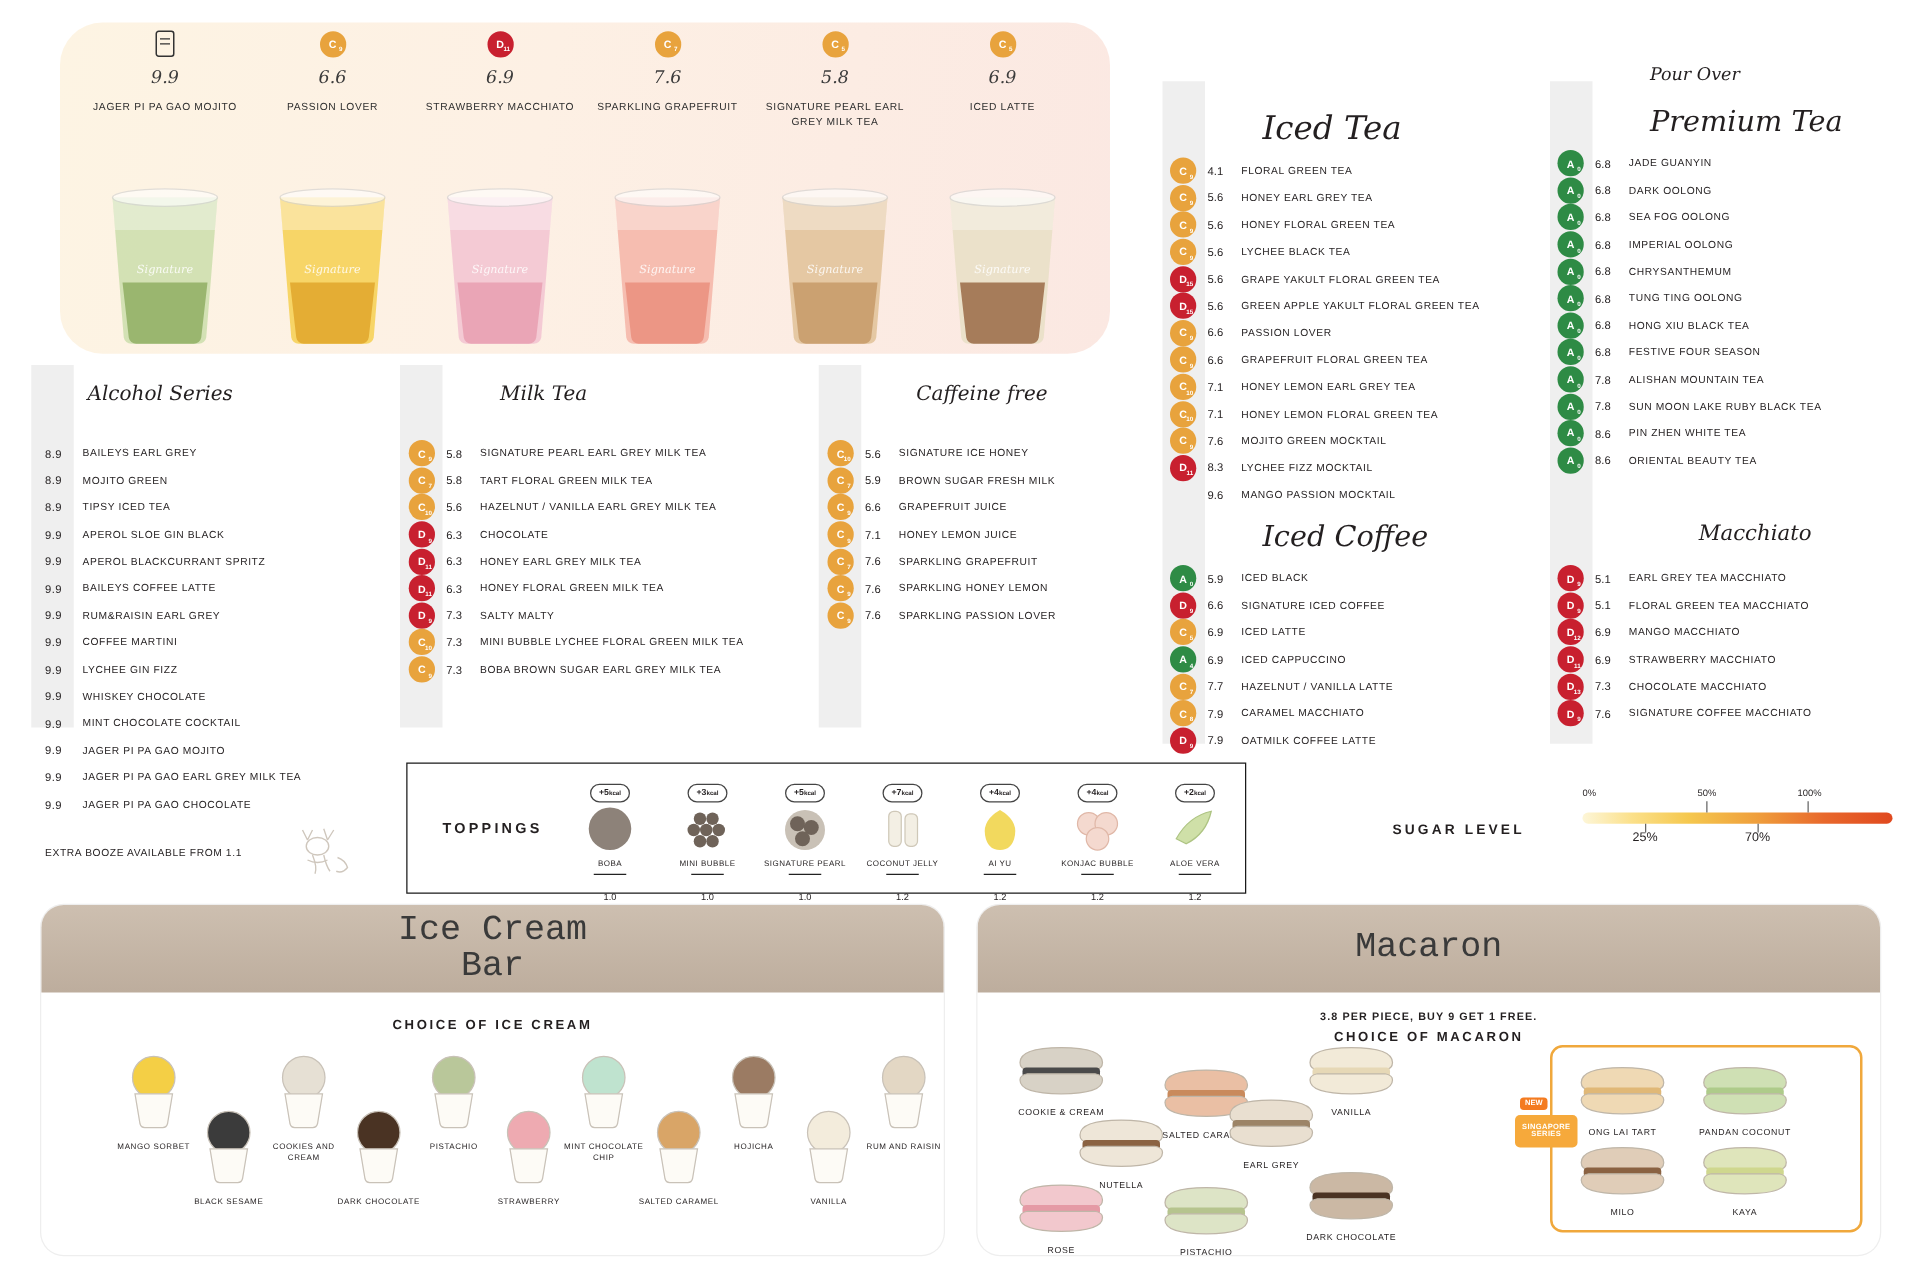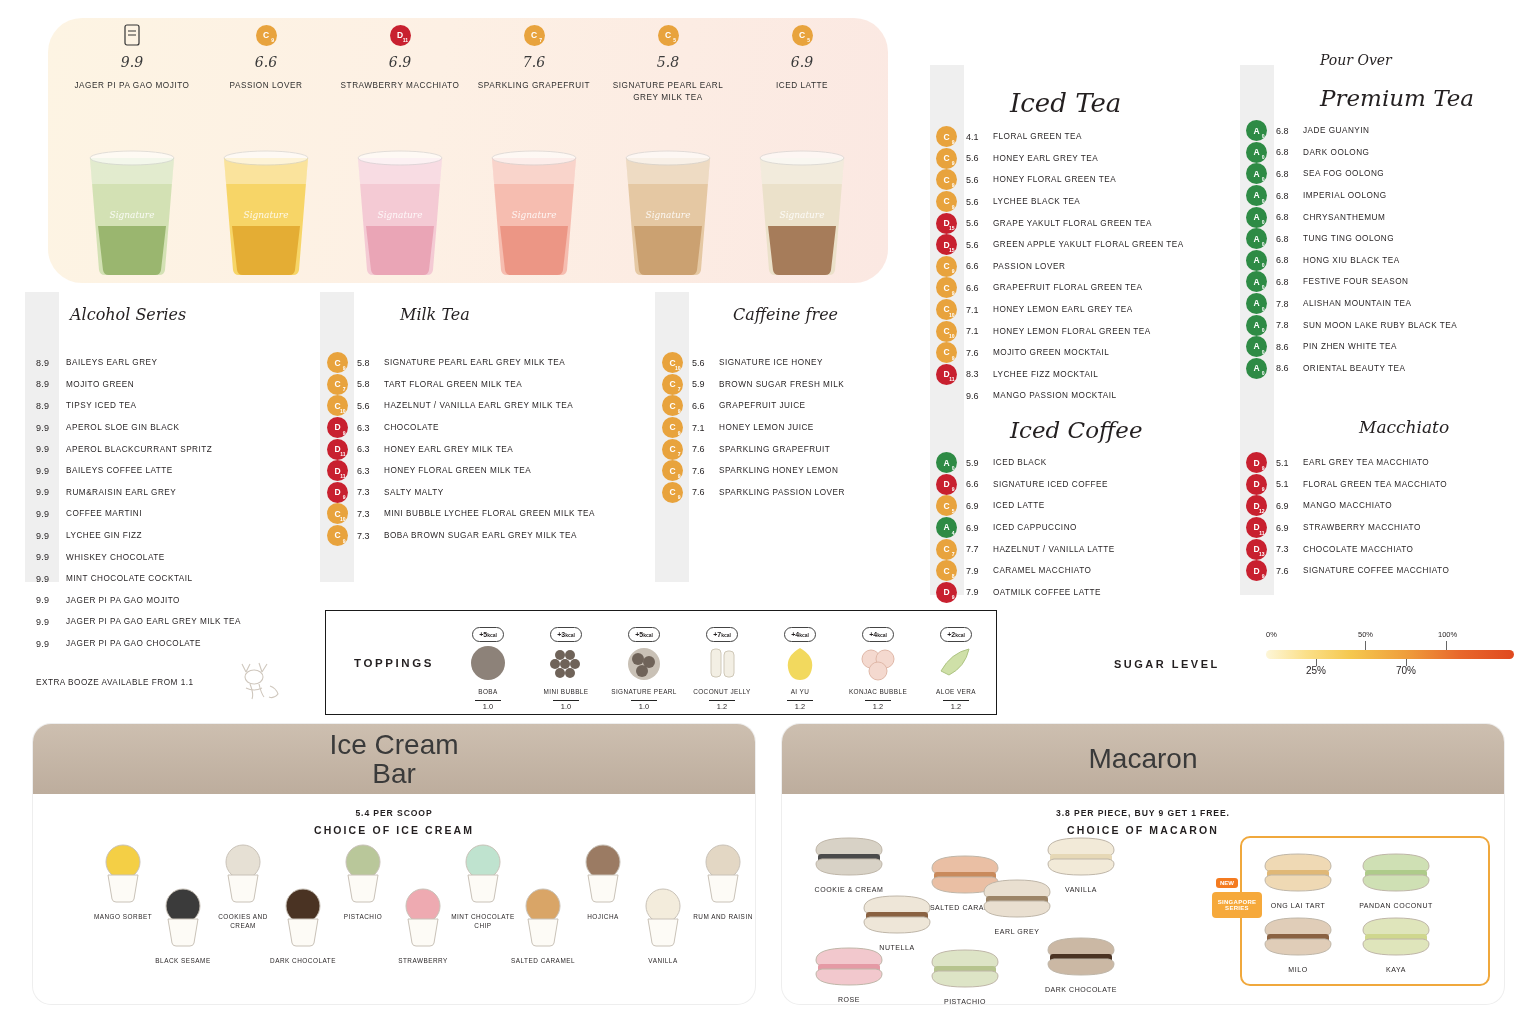--- a/index.html
+++ b/index.html
@@ -54,33 +54,33 @@
     border:1.6px solid #1a1a1a; background:#fff;
   }
   .top-item { position:absolute; top:12px; width:84px; text-align:center; }
   .top-pill {
     display:inline-flex; align-items:center; justify-content:center;
     border:1px solid #444; border-radius:9px; height:15px; padding:0 6px;
     font-size:7px; font-weight:bold; background:#fff;
   }
   .top-pill .s { font-size:5px; }
   .top-name { font-size:6.4px; letter-spacing:.4px; margin-top:4px; }
-  .top-price { font-size:7.4px; margin-top:4px; border-top:1px solid #222; display:inline-block; padding-top:1px; width:26px;}
+  .top-price { font-size:7.4px; margin-top:4px; border-top:1px solid #222; display:inline-block; padding-top:13px; width:26px;}
 
   
   #sugar { position:absolute; left:1114px; top:630px; width:400px; }
   .sugar-label { font-size:11px; letter-spacing:2.5px; font-weight:bold; }
   .sugar-bar { height:9px; border-radius:5px;
     background:linear-gradient(90deg,#fdf6d8 0%,#fbe08a 16%,#f5c84f 34%,#ef9f3c 56%,#e8682c 78%,#e0491f 100%); }
 
   
   .bcard { position:absolute; border-radius:18px; overflow:hidden; background:#fff;
            box-shadow:0 0 0 1px #eee; }
   .bhead { height:70px; display:flex; align-items:center; justify-content:center; }
-  .bhead-title { font-family:Liberation Sans, sans-serif; font-size:28px; color:#3a3a3a; text-align:center; line-height:1.05;}
+  .bhead-title { font-family:Liberation Mono, monospace; font-size:28px; color:#3a3a3a; text-align:center; line-height:1.05;}
   .bsub1 { font-size:8.6px; font-weight:bold; letter-spacing:.9px; text-align:center; }
   .bsub2 { font-size:10.5px; font-weight:bold; letter-spacing:2.1px; text-align:center; margin-top:6px; }
 
   .ic-item { position:absolute; text-align:center; width:76px; }
   .ic-name { font-size:6.4px; letter-spacing:.5px; line-height:1.45; margin-top:4px; }
 
   .mac-item { position:absolute; text-align:center; width:110px; }
   .mac-name { font-size:7px; letter-spacing:.55px; margin-top:4px; }
 
   #sgbox { position:absolute; border:2px solid #f0a83c; border-radius:10px; }
@@ -910,21 +910,20 @@
 </div>
 
 <div class="bcard" style="left:33px; top:724px; width:722px; height:280px;">
   <div class="bhead" style="background:linear-gradient(180deg,#cdbfb0,#bdad9d);">
     <div class="bhead-title">
       <div>Ice Cream</div>
       <div>Bar</div>
     </div>
   </div>
   <div style="padding-top:14px;">
-    <div class="bsub1">5.4 PER SCOOP</div>
     <div class="bsub2">CHOICE OF ICE CREAM</div>
   </div>
   <div id="icecream-items" style="position:absolute; left:0; top:118px; width:722px; height:160px;">
       <div class="ic-item" style="left:52px; top:0px;"><svg width="56" height="62" viewBox="0 0 56 62">
           <circle cx="28" cy="20" r="17" fill="#f4cf45" stroke="#c9c2b8" stroke-width="1"></circle>
           <path d="M13 33 h30 l-4 24 a4 4 0 0 1 -4 3 h-14 a4 4 0 0 1 -4 -3 z" fill="#fdfbf6" stroke="#c9c2b8" stroke-width="1"></path>
         </svg><div class="ic-name">MANGO SORBET</div></div>
       <div class="ic-item" style="left:112px; top:44px;"><svg width="56" height="62" viewBox="0 0 56 62">
           <circle cx="28" cy="20" r="17" fill="#3b3b3b" stroke="#c9c2b8" stroke-width="1"></circle>
           <path d="M13 33 h30 l-4 24 a4 4 0 0 1 -4 3 h-14 a4 4 0 0 1 -4 -3 z" fill="#fdfbf6" stroke="#c9c2b8" stroke-width="1"></path>

